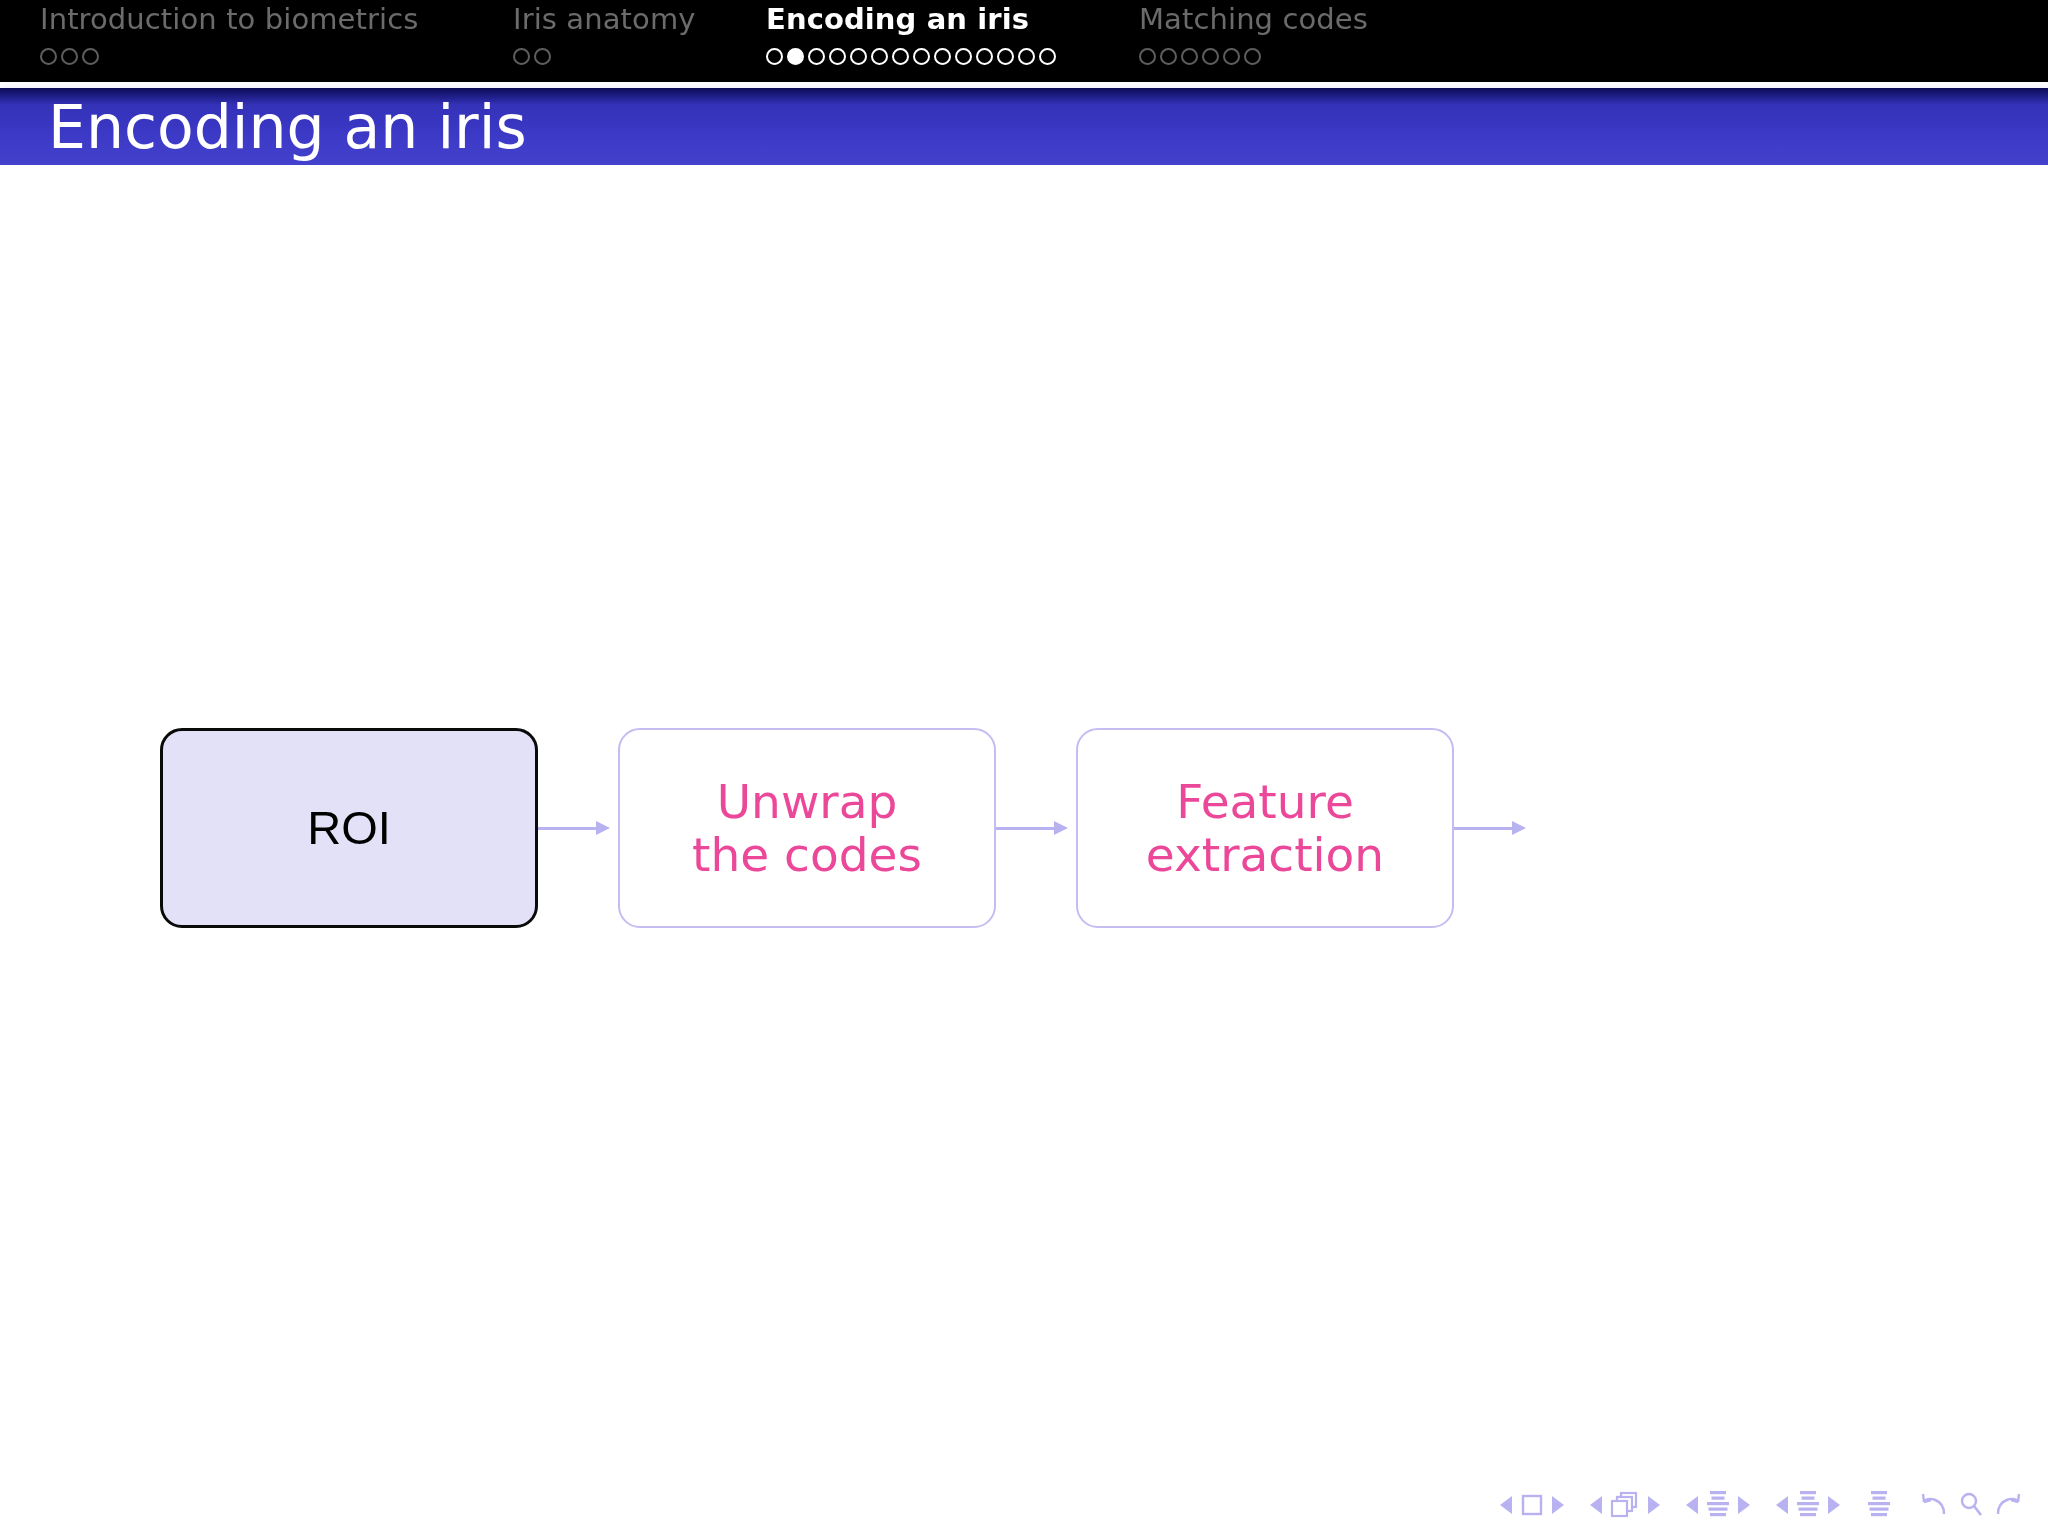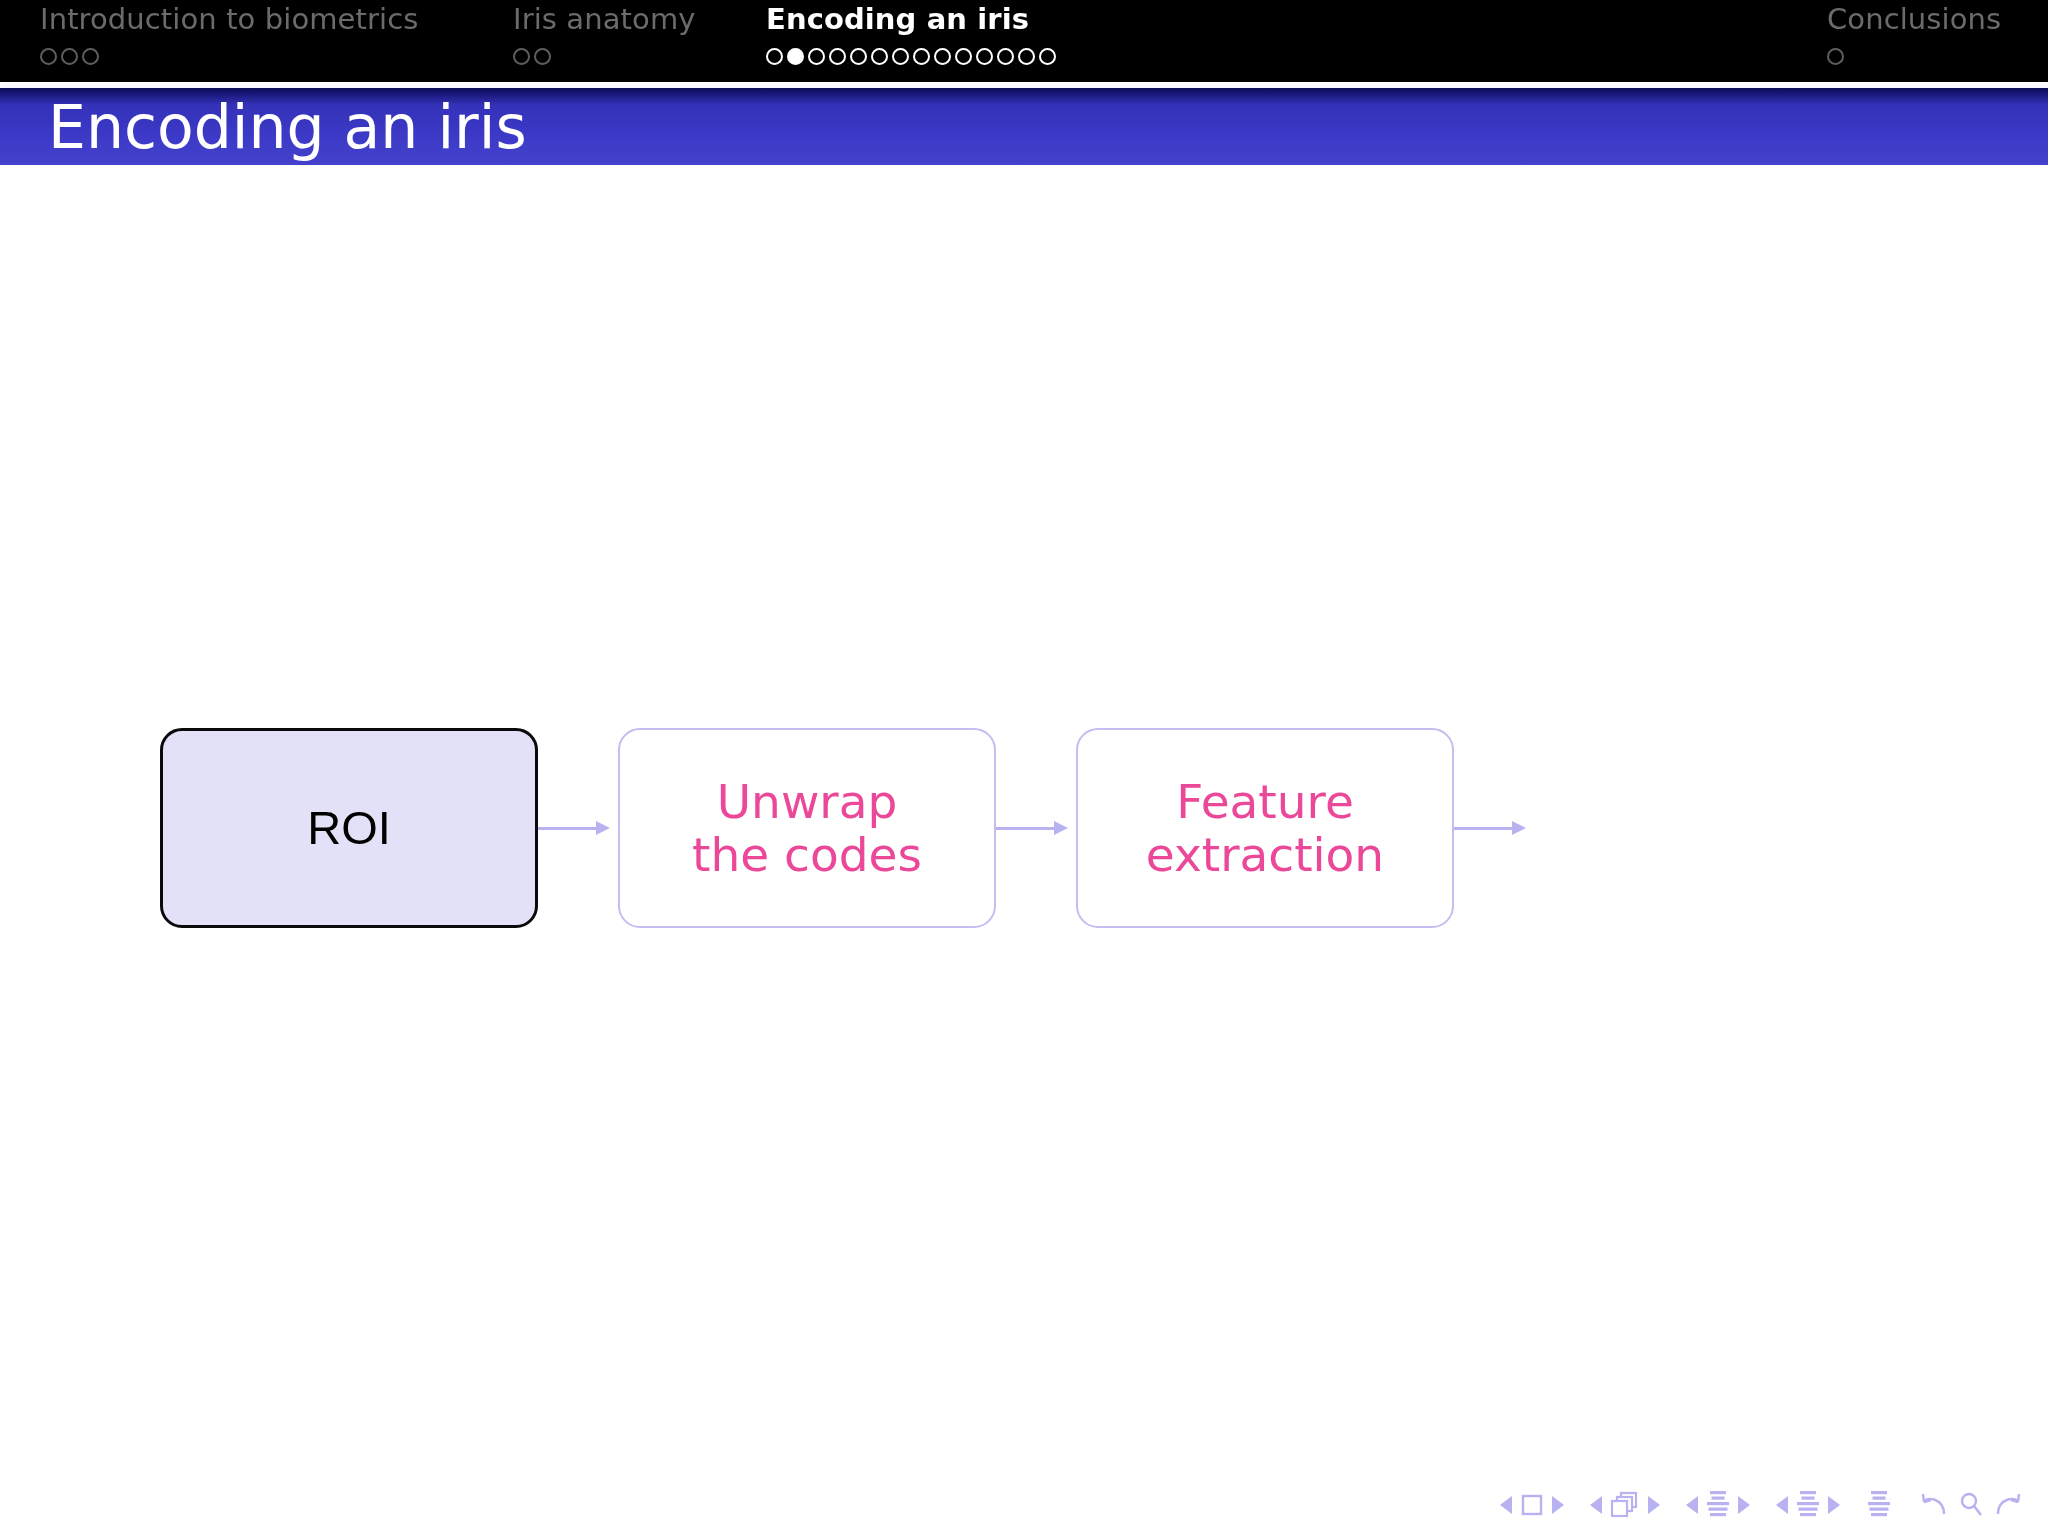--- a/index.html
+++ b/index.html
@@ -209,23 +209,28 @@
         <span class="dot"></span>
         <span class="dot"></span>
         <span class="dot"></span>
         <span class="dot"></span>
         <span class="dot"></span>
         <span class="dot"></span>
         <span class="dot"></span>
         <span class="dot"></span>
       </div>
   </div>
-  <div class="nav-section" style="left:1827px;">
-    <div class="nav-label">Conclusions</div>
+  <div class="nav-section" style="left:1139px;">
+    <div class="nav-label">Matching codes</div>
     <div class="nav-dots">
+        <span class="dot"></span>
+        <span class="dot"></span>
+        <span class="dot"></span>
+        <span class="dot"></span>
+        <span class="dot"></span>
         <span class="dot"></span>
       </div>
   </div>
 </div>
 
 <div class="titlebar">
   <div class="titlebar-text">Encoding an iris</div>
 </div>
 
 <div class="slide-body">

